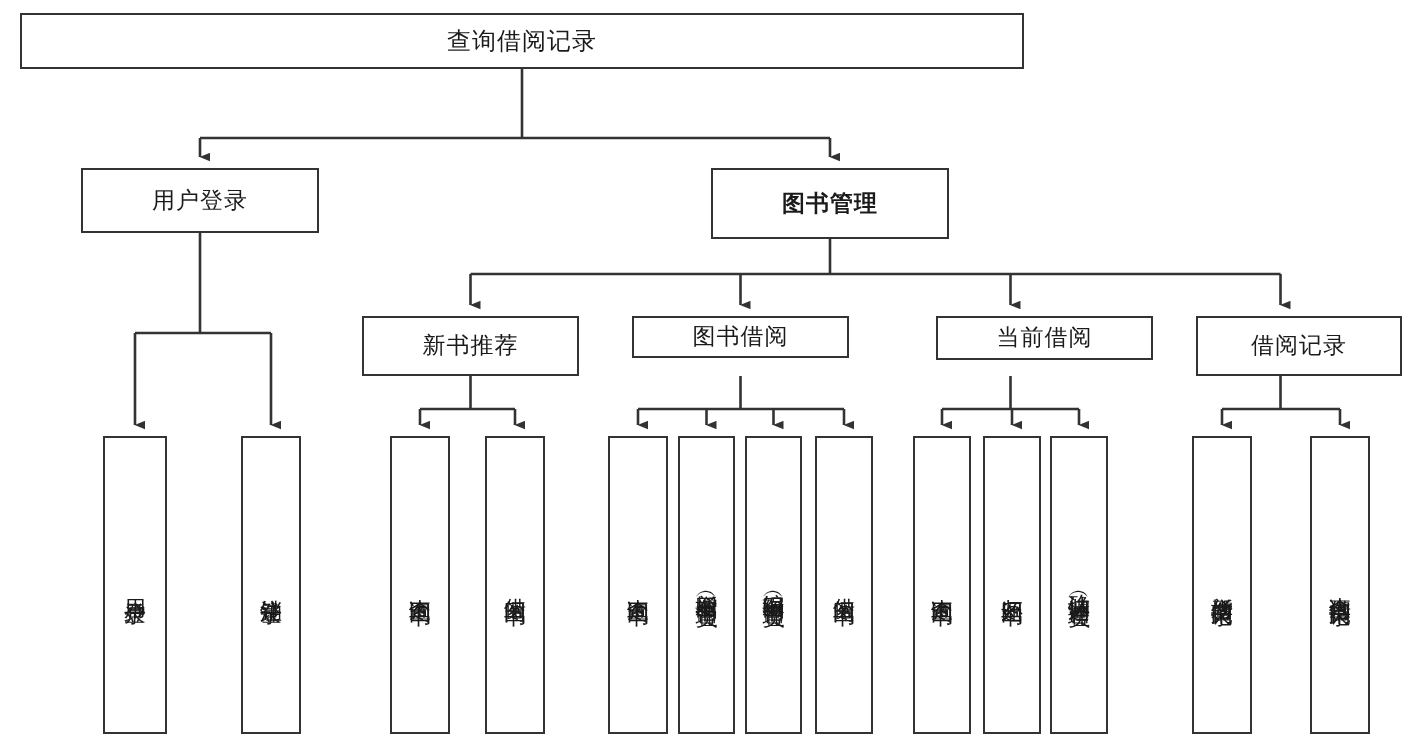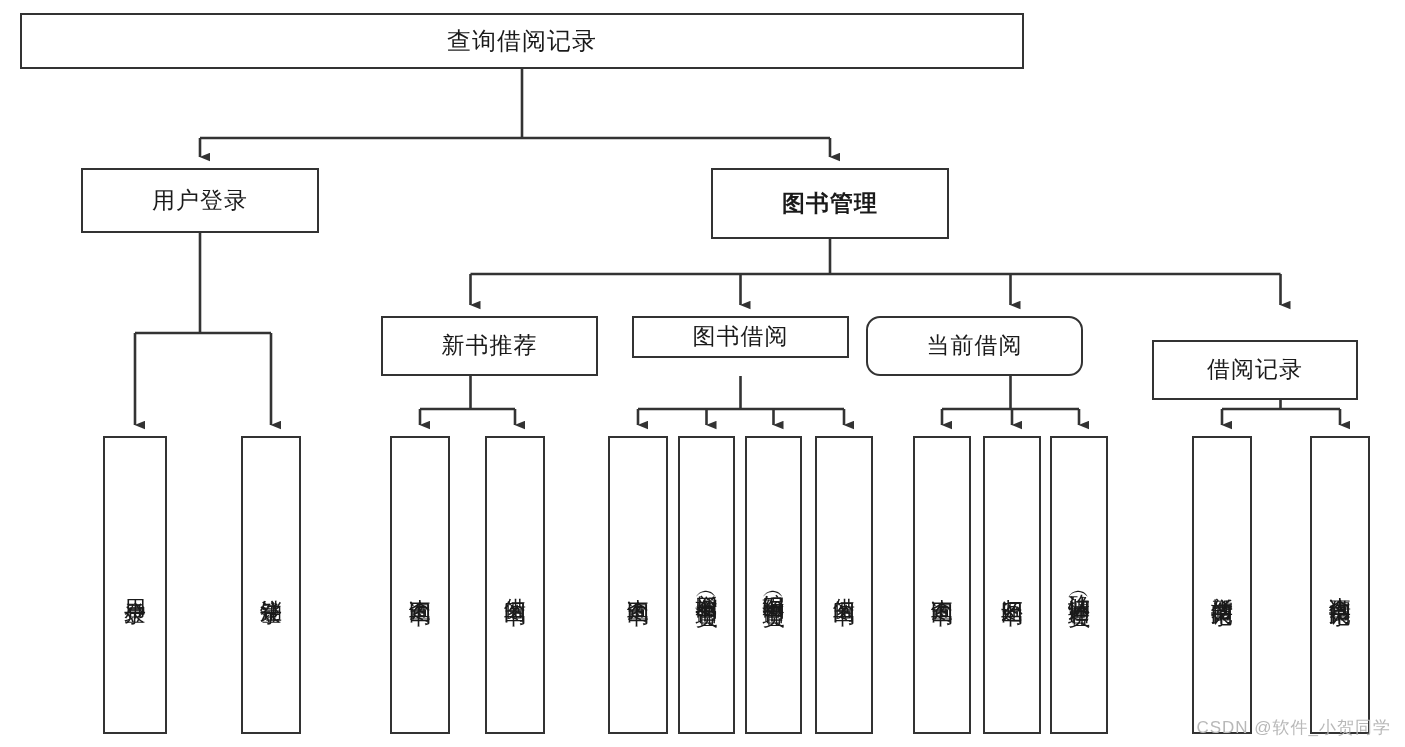--- a/index.html
+++ b/index.html
@@ -102,33 +102,32 @@
         <path d="M1222,409 L1340,409"></path>
         <path d="M1222,409 L1222,425" marker-end="url(#arrowhead)"></path>
         <path d="M1340,409 L1340,425" marker-end="url(#arrowhead)"></path>
       </g>
   </svg>
 
   <div id="nodes-layer">
       <div class="node horizontal root" style="left: 20px; top: 13px; width: 1004px; height: 56px;">查询借阅记录</div>
       <div class="node horizontal level1" style="left: 81px; top: 168px; width: 238px; height: 65px;">用户登录</div>
       <div class="node horizontal level1" style="left: 711px; top: 168px; width: 238px; height: 71px; font-weight: bold;">图书管理</div>
-      <div class="node horizontal level2" style="left: 362px; top: 316px; width: 217px; height: 60px; margin-left: 19px;">新书推荐</div>
+      <div class="node horizontal level2" style="left: 362px; top: 316px; width: 217px; height: 60px;">新书推荐</div>
       <div class="node horizontal level2" style="left: 632px; top: 316px; width: 217px; height: 42px;">图书借阅</div>
-      <div class="node horizontal level2" style="left: 866px; top: 316px; width: 217px; height: 60px; border-radius: 14px;">当前借阅</div>
-      <div class="node horizontal level2" style="left: 1152px; top: 316px; width: 206px; height: 60px; margin-top: 24px;">借阅记录</div>
+      <div class="node horizontal level2" style="left: 936px; top: 316px; width: 217px; height: 44px;">当前借阅</div>
+      <div class="node horizontal level2" style="left: 1196px; top: 316px; width: 206px; height: 60px;">借阅记录</div>
       <div class="node vertical leaf" style="left: 103px; top: 436px; width: 64px; height: 298px;">用户登录</div>
       <div class="node vertical leaf" style="left: 241px; top: 436px; width: 60px; height: 298px;">注销登录</div>
       <div class="node vertical leaf" style="left: 390px; top: 436px; width: 60px; height: 298px;">查询图书</div>
       <div class="node vertical leaf" style="left: 485px; top: 436px; width: 60px; height: 298px;">借阅图书</div>
       <div class="node vertical leaf" style="left: 608px; top: 436px; width: 60px; height: 298px;">查询图书</div>
       <div class="node vertical leaf" style="left: 678px; top: 436px; width: 57px; height: 298px;">新增图书（管理员）</div>
       <div class="node vertical leaf" style="left: 745px; top: 436px; width: 57px; height: 298px;">编辑图书（管理员）</div>
       <div class="node vertical leaf" style="left: 815px; top: 436px; width: 58px; height: 298px;">借阅图书</div>
       <div class="node vertical leaf" style="left: 913px; top: 436px; width: 58px; height: 298px;">查询图书</div>
       <div class="node vertical leaf" style="left: 983px; top: 436px; width: 58px; height: 298px;">归还图书</div>
       <div class="node vertical leaf" style="left: 1050px; top: 436px; width: 58px; height: 298px;">确认归还（管理员）</div>
       <div class="node vertical leaf" style="left: 1192px; top: 436px; width: 60px; height: 298px;">新增借阅记录</div>
       <div class="node vertical leaf" style="left: 1310px; top: 436px; width: 60px; height: 298px;">查询借阅记录</div>
     </div>
 
-  <div class="watermark">CSDN @软件_小贺同学</div>
 </div>
 
 </body></html>

